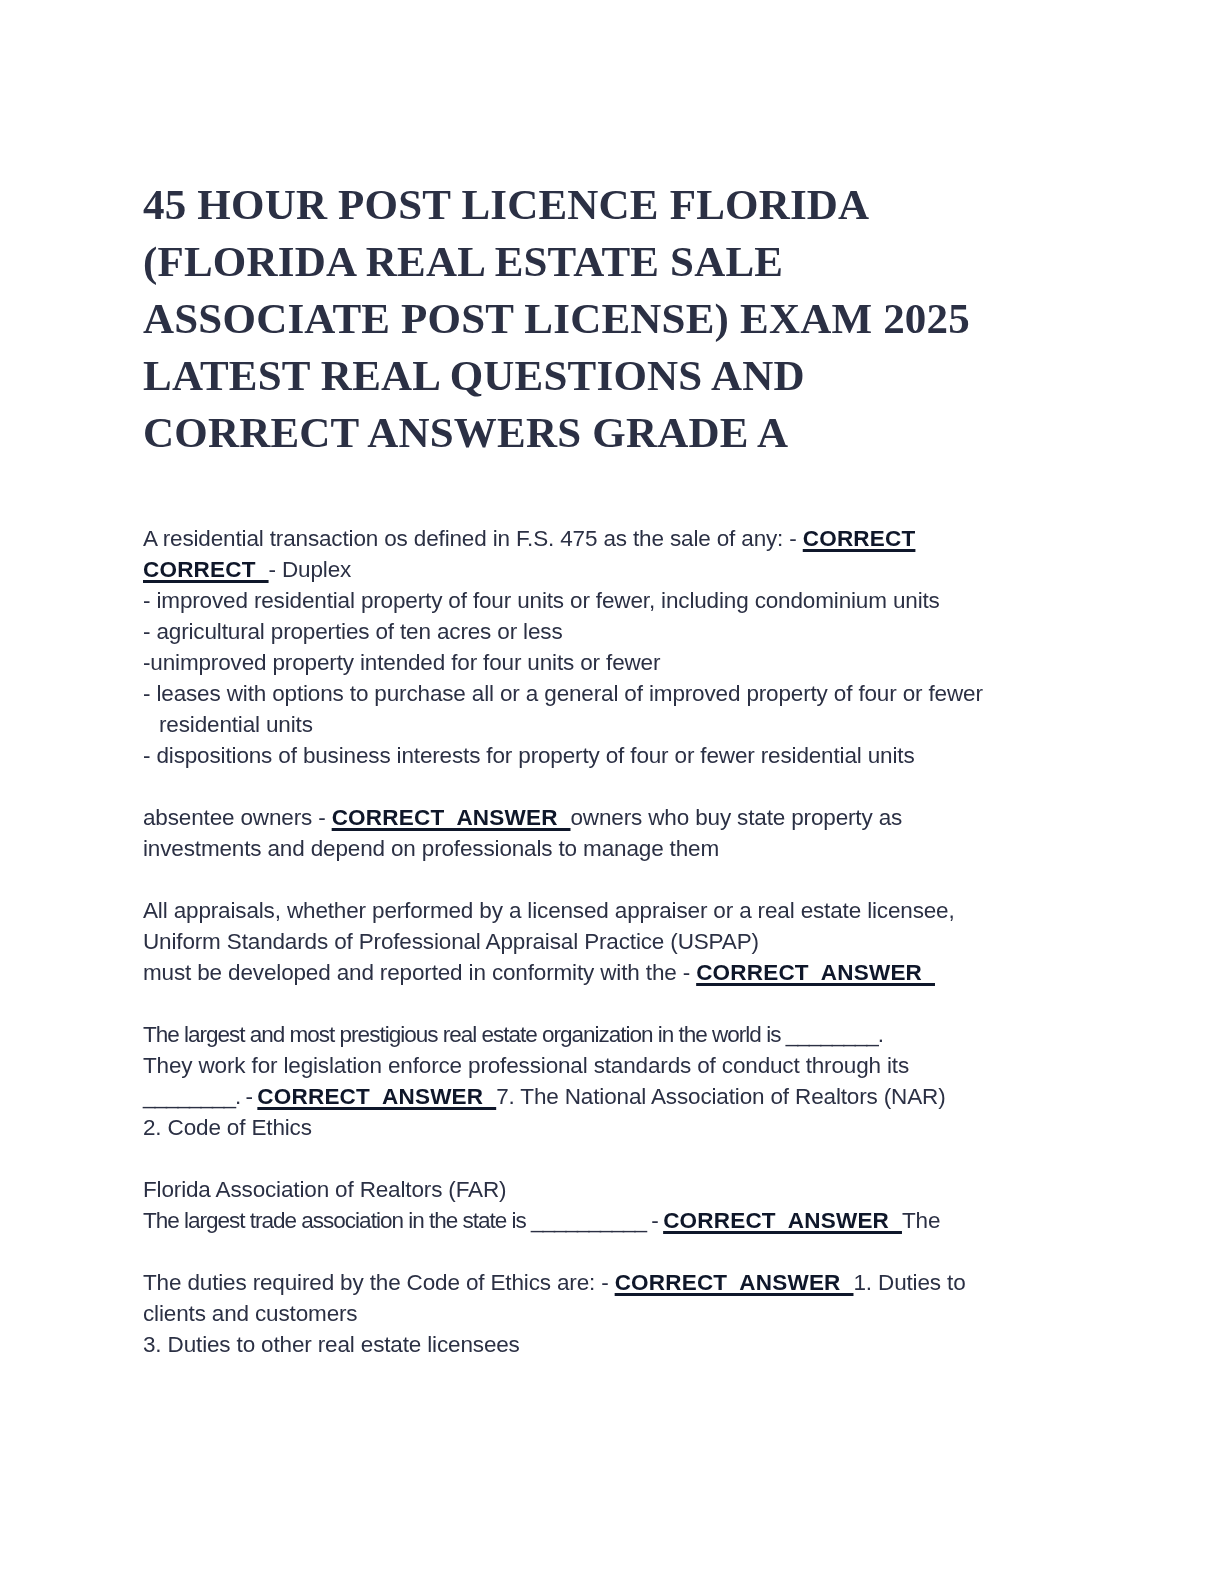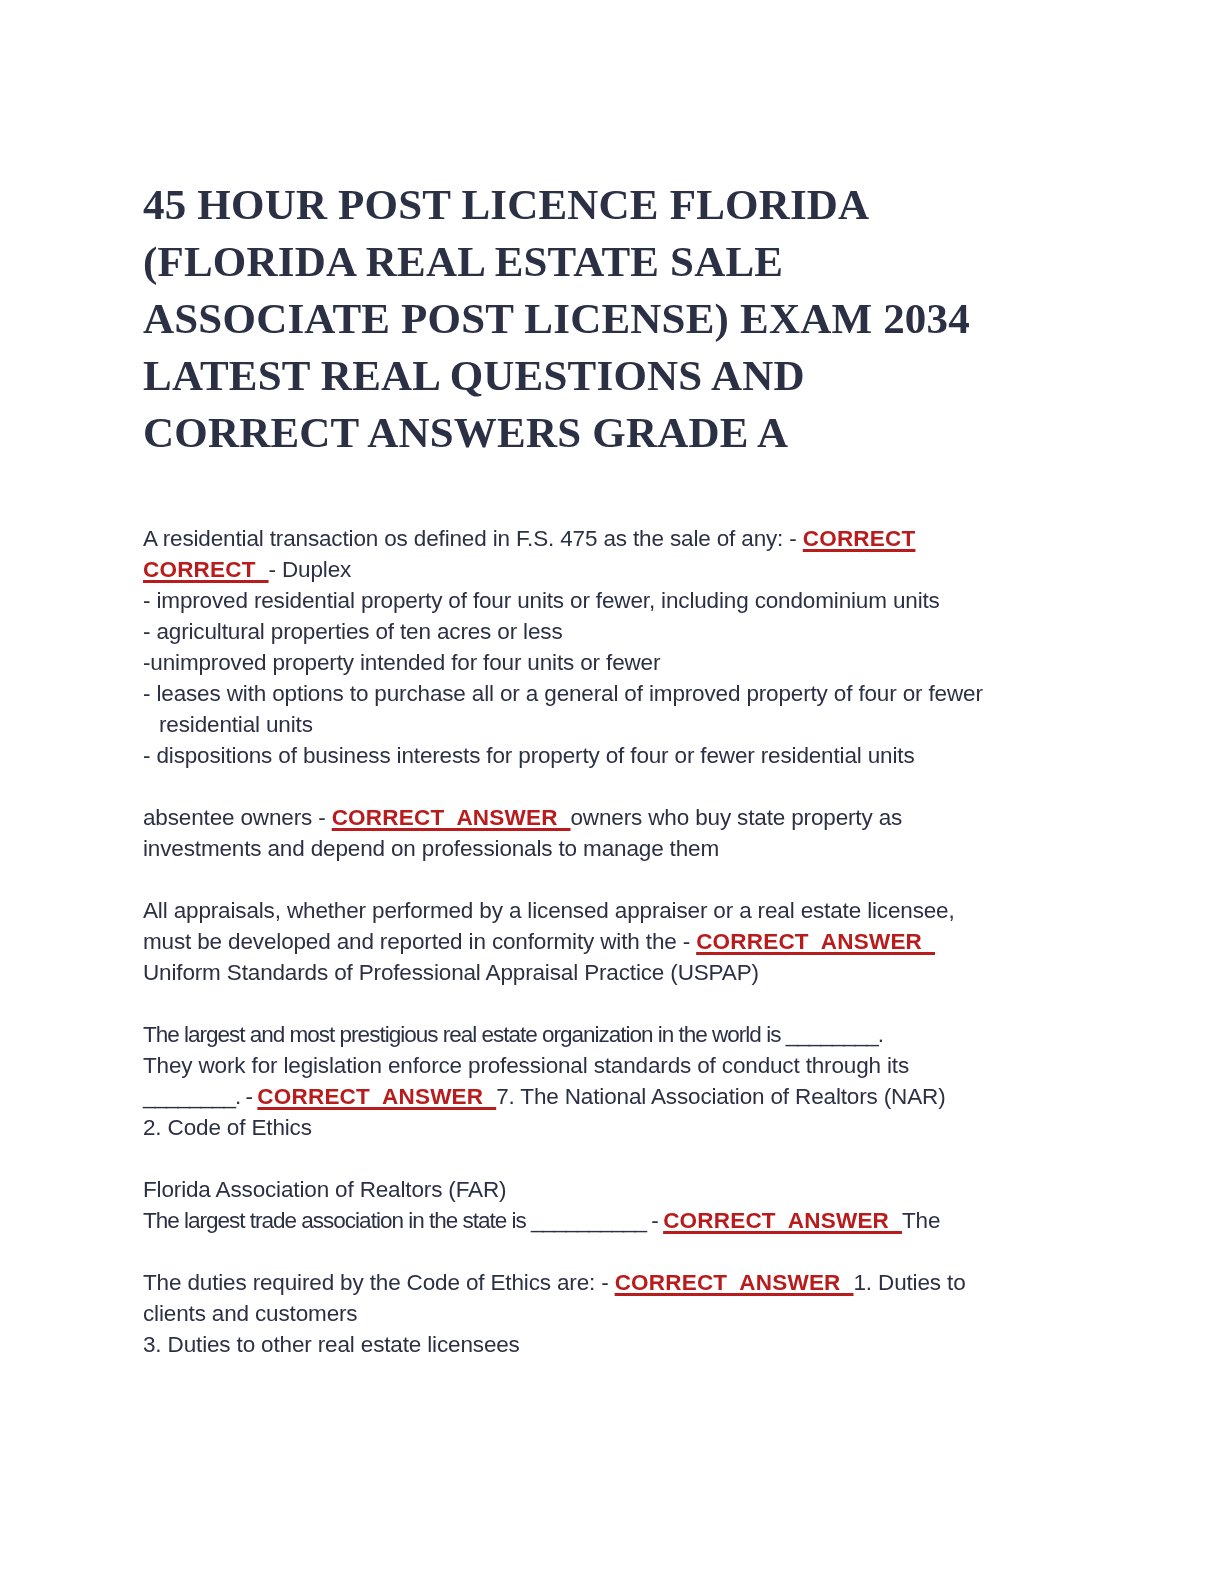--- a/index.html
+++ b/index.html
@@ -68,21 +68,21 @@
   .gap {
     height: 31px;
   }
 
   .bullet-cont {
     padding-left: 16px;
   }
 
   
   .ca {
-    color: #b91c1c;
+    color: #0f172a;
     font-weight: bold;
     text-decoration: underline;
     text-decoration-thickness: 2.5px;
     text-underline-offset: 3px;
     white-space: pre;
     letter-spacing: 0.2px;
   }
 
   .blank {
     letter-spacing: -1px;
@@ -94,21 +94,21 @@
 </style>
 </head>
 <body>
 
 <div class="page">
   <div class="content">
 
     <h1 class="doc-title">
       <span style="display: block;">45 HOUR POST LICENCE FLORIDA</span>
       <span style="display: block;">(FLORIDA REAL ESTATE SALE</span>
-      <span style="display: block;">ASSOCIATE POST LICENSE) EXAM 2034</span>
+      <span style="display: block;">ASSOCIATE POST LICENSE) EXAM 2025</span>
       <span style="display: block;">LATEST REAL QUESTIONS AND</span>
       <span style="display: block;">CORRECT ANSWERS GRADE A</span>
     </h1>
 
     <div class="body-block">
 
       <div class="qa first-block-top">
         <div class="qa-line"><span>A residential transaction os defined in F.S. 475 as the sale of any: - </span><span class="ca">CORRECT</span></div>
         <div class="qa-line"><span class="ca">CORRECT  </span><span>- Duplex</span></div>
         <div class="qa-line">- improved residential property of four units or fewer, including condominium units</div>
@@ -123,22 +123,22 @@
 
       <div class="qa">
         <div class="qa-line"><span>absentee owners - </span><span class="ca">CORRECT  ANSWER  </span><span>owners who buy state property as</span></div>
         <div class="qa-line">investments and depend on professionals to manage them</div>
       </div>
 
       <div class="gap"></div>
 
       <div class="qa">
         <div class="qa-line">All appraisals, whether performed by a licensed appraiser or a real estate licensee,</div>
+        <div class="qa-line">Uniform Standards of Professional Appraisal Practice (USPAP)</div>
         <div class="qa-line"><span>must be developed and reported in conformity with the - </span><span class="ca">CORRECT  ANSWER  </span></div>
-        <div class="qa-line">Uniform Standards of Professional Appraisal Practice (USPAP)</div>
       </div>
 
       <div class="gap"></div>
 
       <div class="qa">
         <div class="qa-line blank">The largest and most prestigious real estate organization in the world is ________.</div>
         <div class="qa-line">They work for legislation enforce professional standards of conduct through its</div>
         <div class="qa-line"><span class="blank">________. - </span><span class="ca">CORRECT  ANSWER  </span><span>7. The National Association of Realtors (NAR)</span></div>
         <div class="qa-line">2. Code of Ethics</div>
       </div>

